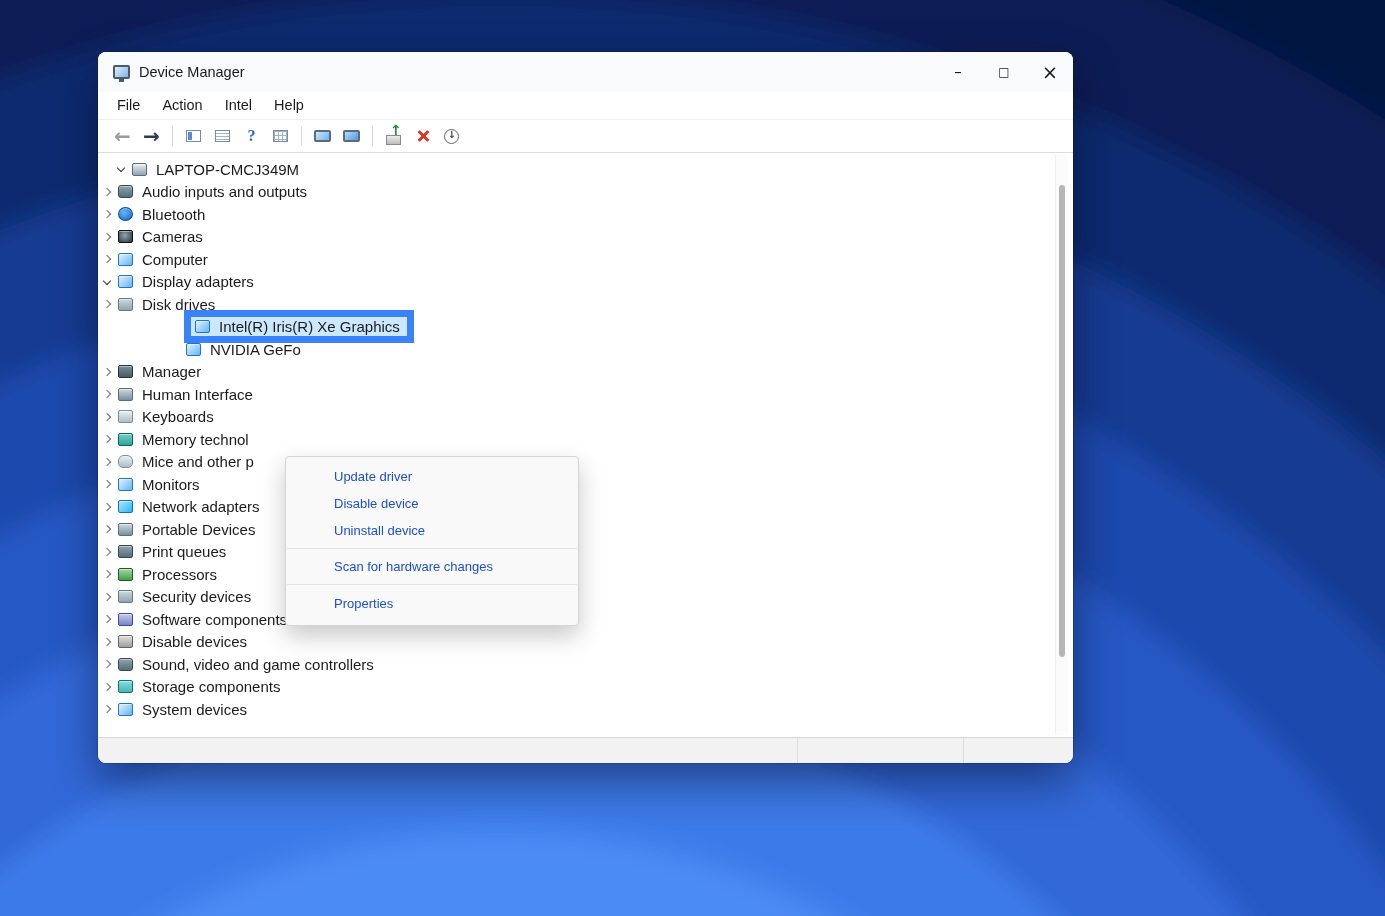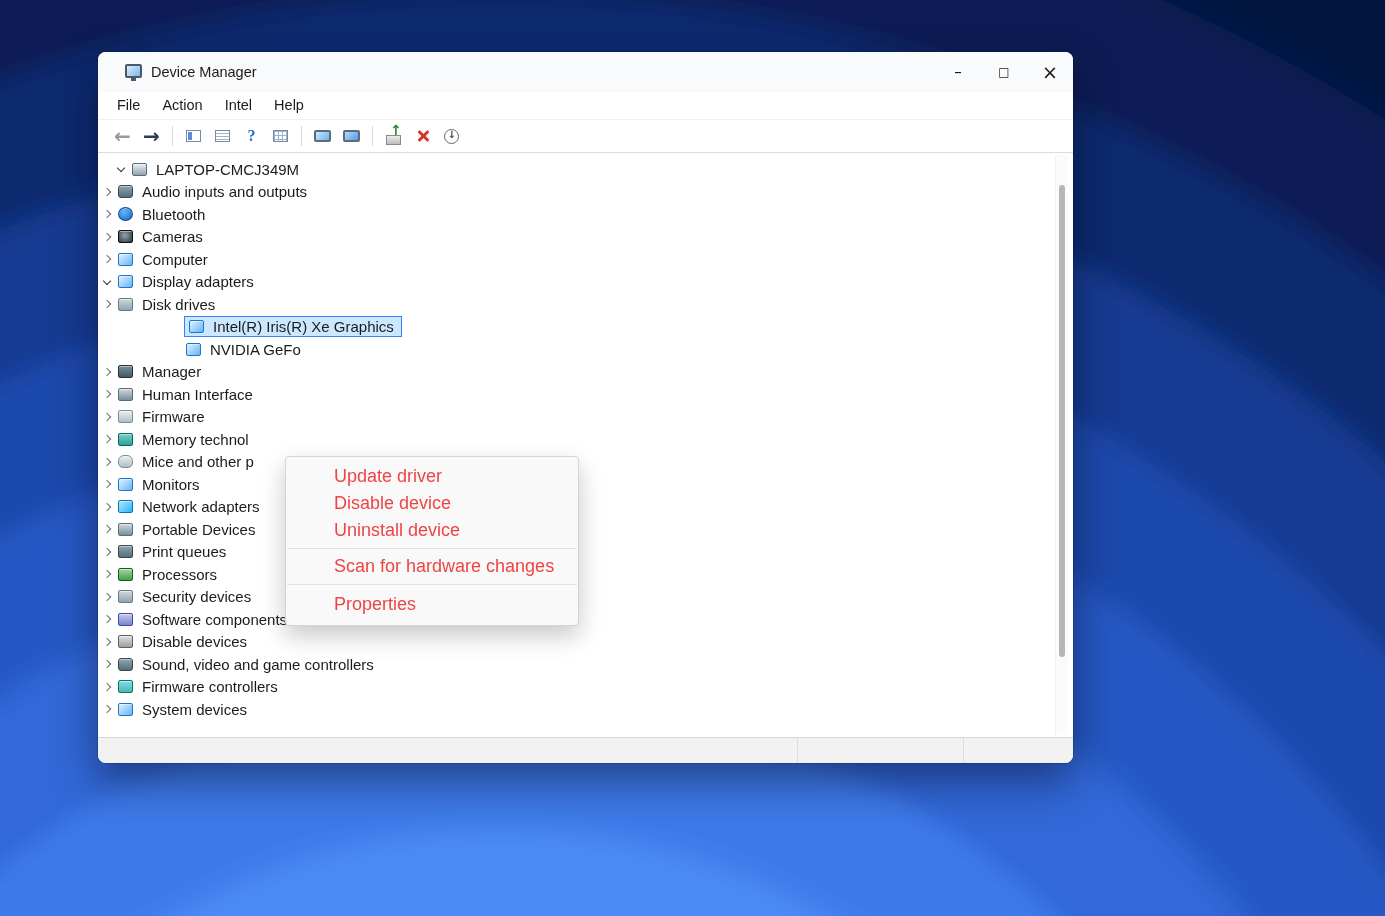--- a/index.html
+++ b/index.html
@@ -10,21 +10,21 @@
   .desktop svg { position:absolute; inset:0; width:100%; height:100%; }
 
   
   .window {
     position:absolute; left:98px; top:52px; width:975px; height:711px;
     background:#ffffff; border-radius:8px; overflow:hidden;
     box-shadow:0 18px 45px rgba(0,0,20,.45), 0 0 0 1px rgba(0,0,0,.15);
     font-size:14px; color:#1b1b1b;
   }
   .titlebar { height:40px; background:#f9fafb; display:flex; align-items:center; justify-content:space-between; }
-  .title-left { display:flex; align-items:flex-start; gap:9px; padding-left:15px;margin-left:12px; }
+  .title-left { display:flex; align-items:center; gap:9px; padding-left:15px; }
   .app-icon { width:17px; height:14px; border:2px solid #4a5a6a; border-radius:2px;
               background:linear-gradient(135deg,#dfeefb,#7fb4e8); position:relative; }
   .app-icon::after { content:""; position:absolute; left:4px; bottom:-5px; width:5px; height:3px; background:#4a5a6a; }
   .title-text { font-size:14.5px; }
   .title-controls { display:flex; height:40px; }
   .tc-btn { width:46px; height:40px; border:none; background:transparent; font-size:15px; color:#1b1b1b;
             display:flex; align-items:center; justify-content:center; cursor:default; font-family:"DejaVu Sans",sans-serif; }
   .tc-btn.max { font-size:12px; }
   .tc-btn.close { font-size:19px; }
 
@@ -59,21 +59,21 @@
   .row.root { padding-left:14px; }
   .row.lvl1 { }
   .row.lvl2 { padding-left:86px; }
   .chev { width:18px; height:18px; position:relative; flex:0 0 18px; }
   .chev::before { content:""; position:absolute; top:6px; left:6px; width:5px; height:5px;
                   border-right:1.5px solid #707070; border-bottom:1.5px solid #707070; transform:rotate(-45deg); }
   .chev.down::before { border-color:#333; transform:rotate(45deg); top:5px; }
   .ticon { width:15px; height:13px; margin:0 6px 0 2px; border-radius:2px; flex:0 0 15px;
            box-shadow:inset 0 1px 0 rgba(255,255,255,.45); }
   .lbl { padding:0 3px; }
-  .selwrap { display:inline-flex; align-items:center; background:#cce8ff; border:1px solid #3b82f6; padding:1px 4px 1px 2px;text-align:right; }
+  .selwrap { display:inline-flex; align-items:center; background:#cce8ff; border:7px solid #3b82f6; padding:1px 4px 1px 2px;text-align:right; }
 
   .i-laptop   { background:linear-gradient(#eceff1,#90a4ae); border:1px solid #546e7a; }
   .i-speaker  { background:linear-gradient(#90a4ae,#546e7a); border:1px solid #37474f; border-radius:3px; }
   .i-battery  { background:linear-gradient(#aed581,#689f38); border:1px solid #33691e; }
   .i-bluetooth{ background:radial-gradient(circle at 40% 35%,#64b5f6,#1565c0); border:1px solid #0d47a1; border-radius:50%; width:14px; height:14px; }
   .i-camera   { background:radial-gradient(circle at 45% 40%,#90a4ae,#263238); border:1px solid #111; }
   .i-screen   { background:linear-gradient(135deg,#e3f2fd,#64b5f6); border:1px solid #1976d2; }
   .i-disk     { background:linear-gradient(#cfd8dc,#90a4ae); border:1px solid #607d8b; }
   .i-chip     { background:linear-gradient(#78909c,#455a64); border:1px solid #263238; }
   .i-hid      { background:linear-gradient(#cfd8dc,#78909c); border:1px solid #546e7a; }
@@ -90,21 +90,21 @@
   .i-storage  { background:linear-gradient(#80deea,#4db6ac); border:1px solid #00796b; }
 
   
   .vscroll { position:absolute; top:2px; right:5px; bottom:2px; width:13px; background:#fbfbfb; border-left:1px solid #f0f0f0; }
   .vthumb  { position:absolute; right:3px; top:30px; width:6px; height:472px; background:#b6b6b6; border-radius:3px; }
 
   
   .ctxmenu { position:absolute; left:187px; top:303px; width:294px; background:#f9f9f9;
              border:1px solid #d4d4d4; border-radius:4px; box-shadow:0 10px 24px rgba(0,0,0,.22);
              padding:6px 0; z-index:20; }
-  .cm-item { height:27px; line-height:27px; padding-left:48px; font-size:18px; color:#ef4444; cursor:default; }
+  .cm-item { height:27px; line-height:27px; padding-left:48px; font-size:13px; color:#1d4ed8; cursor:default; }
   .cm-item.tall { height:30px; line-height:30px; }
   .cm-sep { height:1px; background:#e2e2e2; margin:4px 1px; }
 
   
   .statusbar { height:26px; background:#f2f2f2; border-top:1px solid #d6d6d6; display:flex; }
   .sb-cell { height:100%; }
   .sb-main { flex:1; }
   .sb-mid  { width:166px; border-left:1px solid #dcdcdc; }
   .sb-end  { width:110px; border-left:1px solid #dcdcdc; }
 </style>
@@ -250,21 +250,21 @@
         <span class="lbl">Manager</span>
       </div>
       <div class="row lvl1">
         <span class="chev"></span>
         <span class="ticon i-hid"></span>
         <span class="lbl">Human Interface</span>
       </div>
       <div class="row lvl1">
         <span class="chev"></span>
         <span class="ticon i-keyboard"></span>
-        <span class="lbl">Firmware</span>
+        <span class="lbl">Keyboards</span>
       </div>
       <div class="row lvl1">
         <span class="chev"></span>
         <span class="ticon i-memory"></span>
         <span class="lbl">Memory technol</span>
       </div>
       <div class="row lvl1">
         <span class="chev"></span>
         <span class="ticon i-mouse"></span>
         <span class="lbl">Mice and other p</span>
@@ -310,21 +310,21 @@
         <span class="lbl">Disable devices</span>
       </div>
       <div class="row lvl1">
         <span class="chev"></span>
         <span class="ticon i-speaker"></span>
         <span class="lbl">Sound, video and game controllers</span>
       </div>
       <div class="row lvl1">
         <span class="chev"></span>
         <span class="ticon i-storage"></span>
-        <span class="lbl">Firmware controllers</span>
+        <span class="lbl">Storage components</span>
       </div>
       <div class="row lvl1">
         <span class="chev"></span>
         <span class="ticon i-screen"></span>
         <span class="lbl">System devices</span>
       </div>
     </div>
 
     <div class="vscroll">
       <div class="vthumb"></div>

